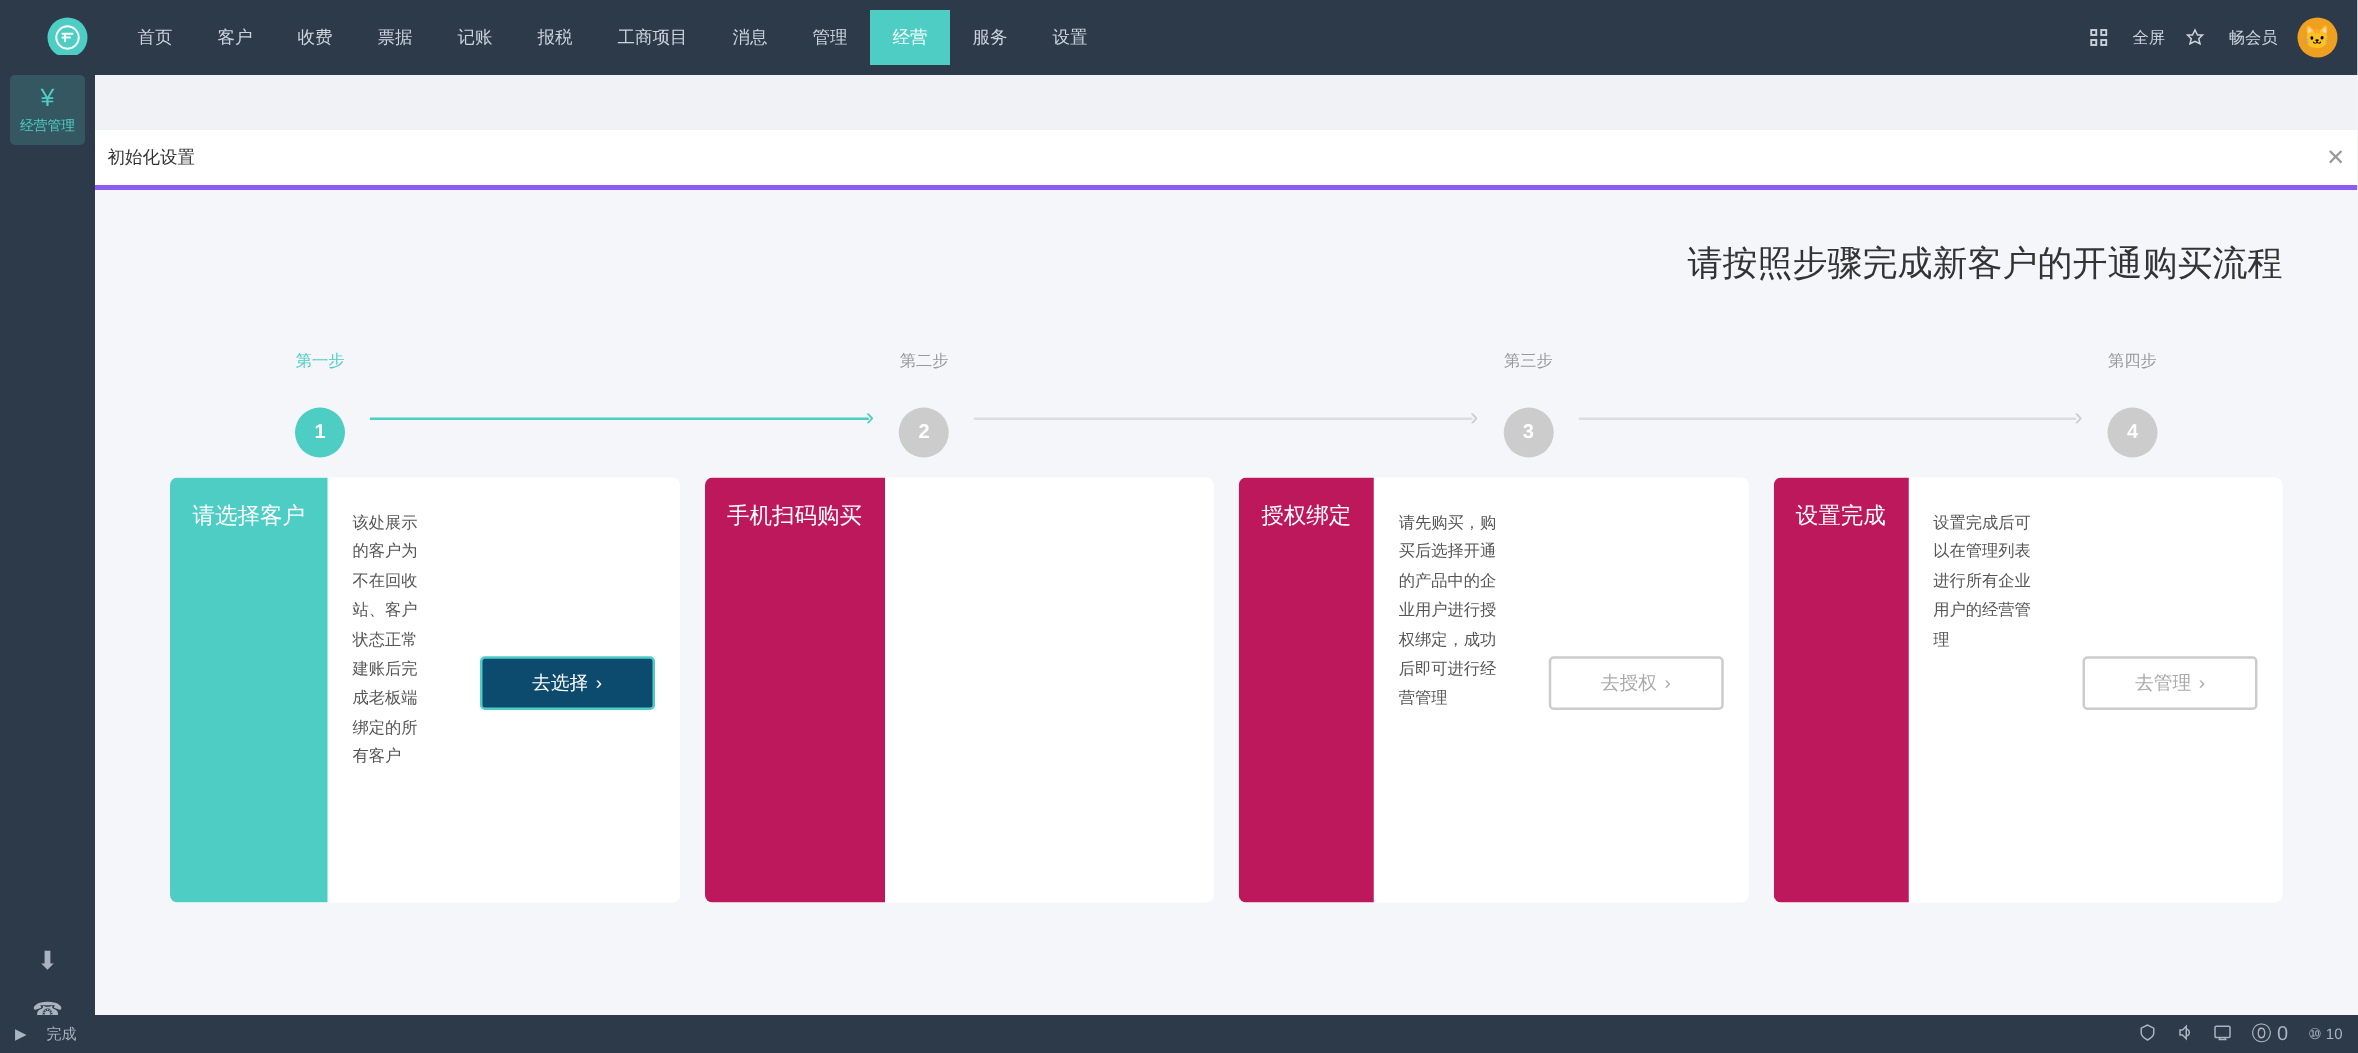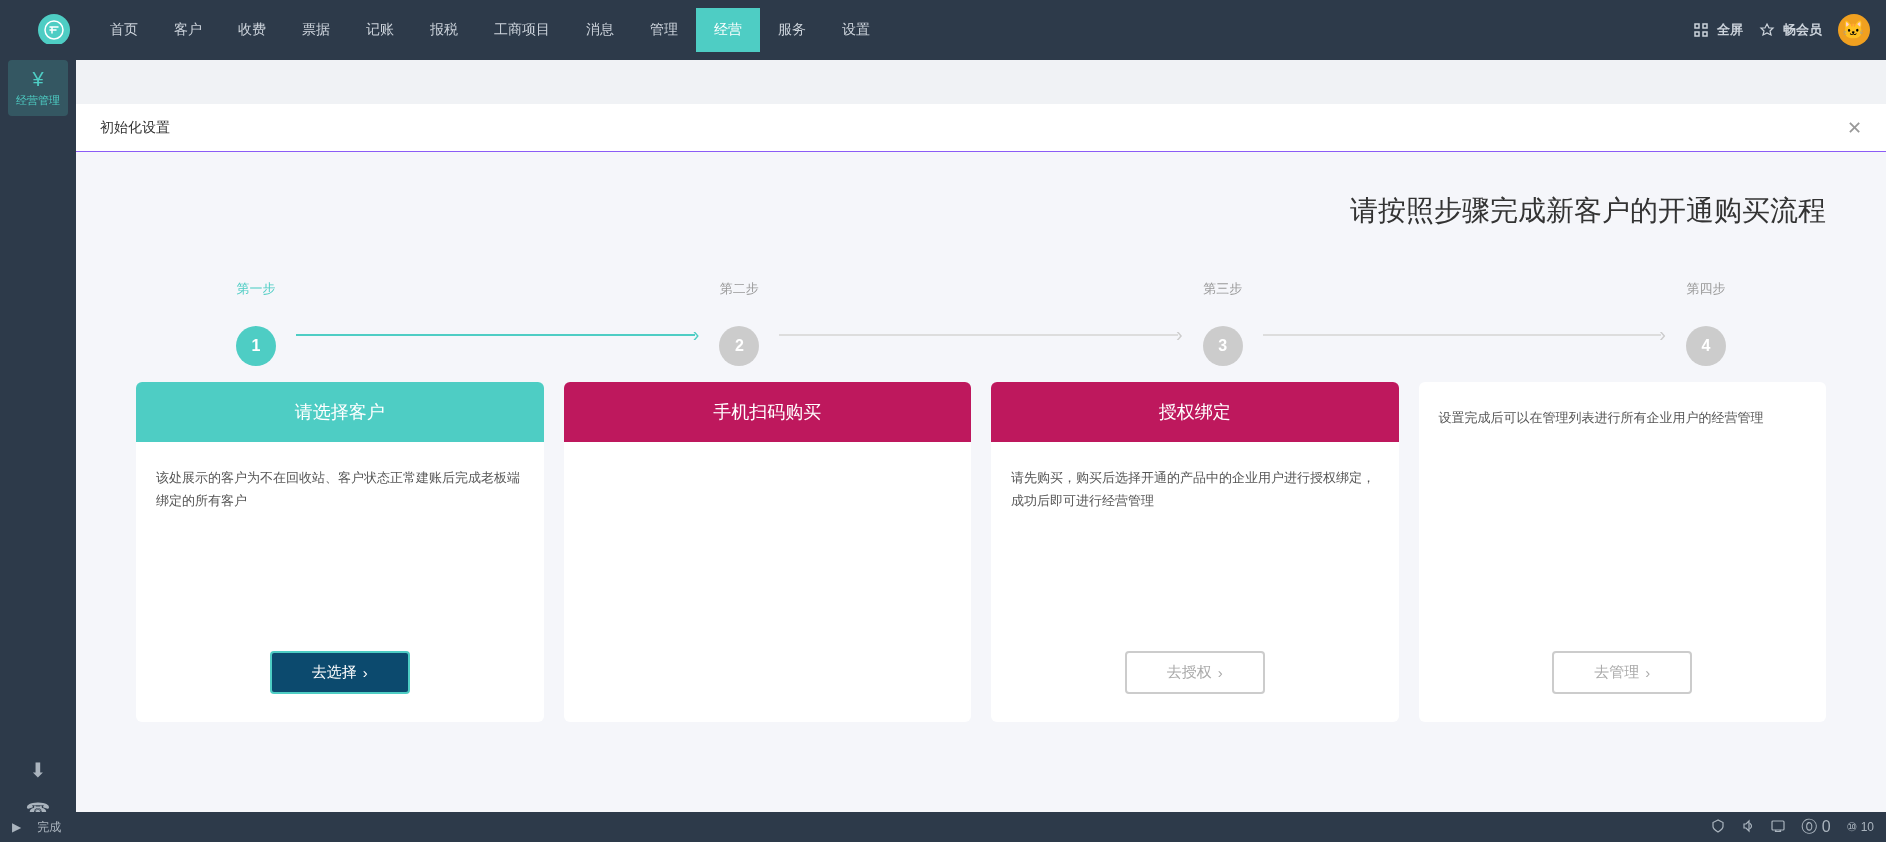--- a/index.html
+++ b/index.html
@@ -44,21 +44,21 @@
       background: #4ecdc4;
       color: white;
     }
     .nav-right {
       display: flex;
       align-items: center;
       gap: 16px;
       color: #ccd3db;
       font-size: 13px;
     }
-    .nav-right span { cursor: pointer; display: flex; align-items: center; gap: 8px; font-weight: bold; }
+    .nav-right span { cursor: pointer; display: flex; align-items: center; gap: 19px; }
     .avatar {
       width: 32px; height: 32px;
       border-radius: 50%;
       background: #f0a020;
       overflow: hidden;
       display: flex; align-items: center; justify-content: center;
       font-size: 18px;
     }
 
     
@@ -102,26 +102,26 @@
       margin-left: 76px;
       margin-top: 44px;
       background: #f5f6fa;
       height: calc(842px - 44px - 30px);
       overflow: hidden;
     }
 
     
     .page-header {
       background: white;
-      padding: 0 24px;
+      padding: 0 10px;
       height: 48px;
       display: flex;
       align-items: center;
       justify-content: space-between;
-      border-bottom: 1px solid #8b5cf6;
+      border-bottom: 4px solid #8b5cf6;
     }
     .page-title {
       font-size: 14px;
       color: #333;
     }
     .close-btn {
       cursor: pointer;
       font-size: 18px;
       color: #999;
     }
@@ -165,21 +165,21 @@
       display: flex;
       gap: 20px;
       padding: 0 0px;
     }
     .card {
       flex: 1;
       background: white;
       border-radius: 6px;
       overflow: hidden;
       display: flex;
-      flex-direction: column;
+      flex-direction: row;
       min-height: 340px;
     }
     .card.active .card-header { background: #4ecdc4; }
     .card.inactive .card-header { background: #be185d; }
 
     .card-header {
       padding: 18px;
       text-align: center;
       font-size: 18px;
       color: white;
@@ -409,20 +409,21 @@
         </div>
         <div class="card-footer">
           <button class="card-btn disabled">
             <span>去授权</span>
             <span>›</span>
           </button>
         </div>
       </div>
 
       <div class="card inactive">
+        <div class="card-header">设置完成</div>
         <div class="card-body">
           设置完成后可以在管理列表进行所有企业用户的经营管理
         </div>
         <div class="card-footer">
           <button class="card-btn disabled">
             <span>去管理</span>
             <span>›</span>
           </button>
         </div>
       </div>

